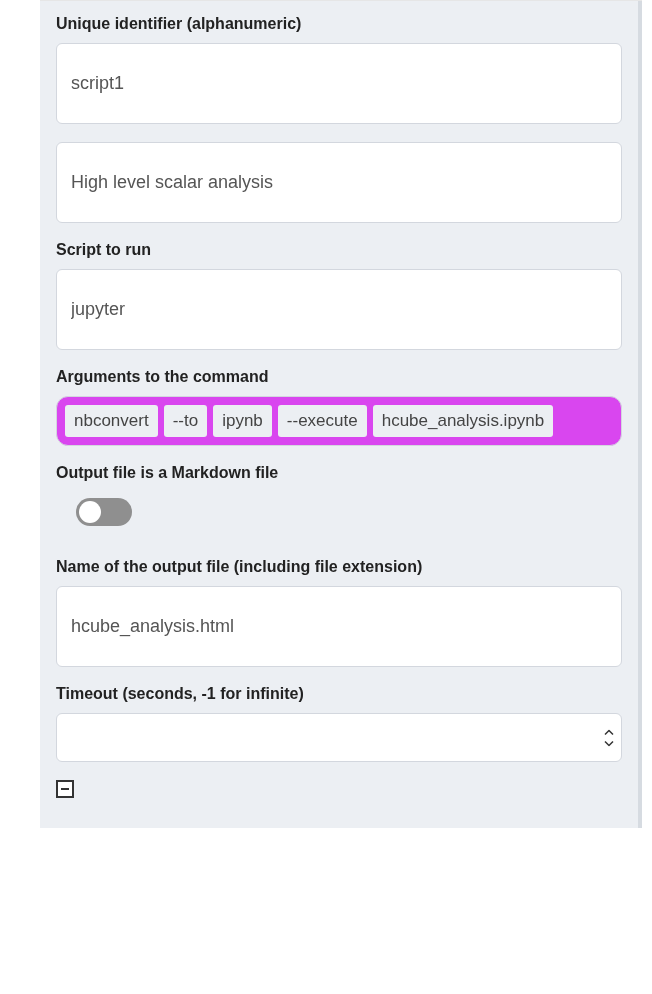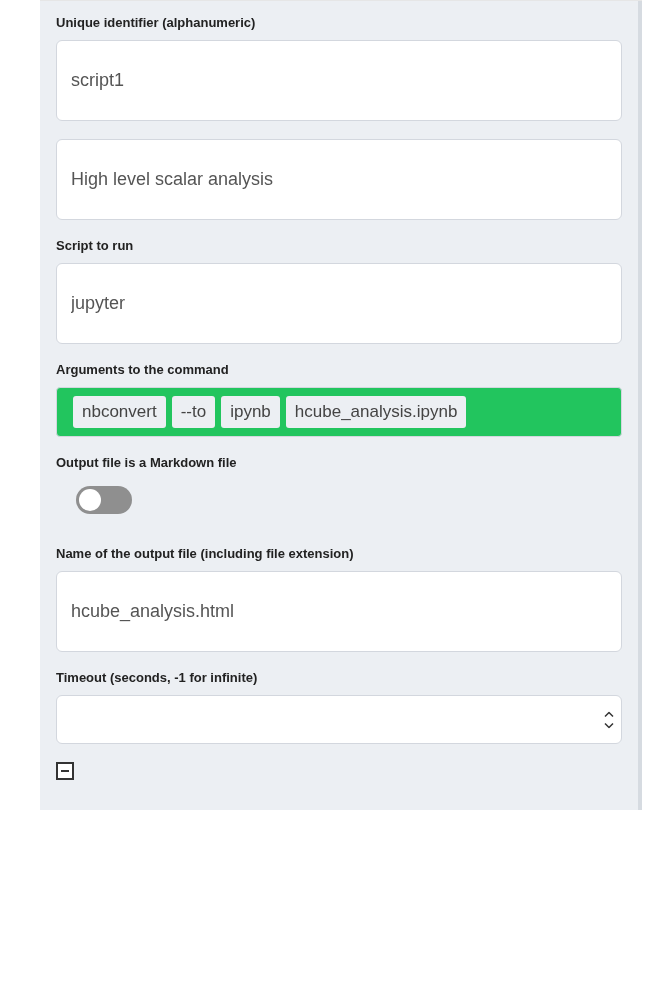--- a/index.html
+++ b/index.html
@@ -47,42 +47,42 @@
   .form-card {
     margin: 0 0 0 30px;
     background: #eceff3;
     border-right: 4px solid #d6dbe1;
     padding: 14px 16px 30px 16px;
   }
   .field {
     margin-bottom: 18px;
   }
   .field-label {
-    font-size: 13px;
+    font-size: 16px;
     font-weight: 700;
     color: #222;
     margin-bottom: 10px;
     display: block;
   }
   .field-input {
     width: 100%;
     padding: 29px 14px;
     font-size: 18px;
     color: #555;
     background: #fff;
     border: 1px solid #d3d7de;
     border-radius: 6px;
     outline: none;
   }
   .tag-input {
     width: 100%;
-    padding: 8px 16px;
-    background: #22c55e;
+    padding: 8px 8px;
+    background: #d946ef;
     border: 1px solid #d3d7de;
-    border-radius: 4px;
+    border-radius: 12px;
     display: flex;
     flex-wrap: wrap;
     gap: 6px;
     align-items: center;
   }
   .tag {
     background: #eceff3;
     border-radius: 3px;
     padding: 6px 9px;
     font-size: 17px;
@@ -182,20 +182,21 @@
       <label class="field-label">Script to run</label>
       <input type="text" class="field-input" value="jupyter" style="">
     </div>
 
     <div class="field">
       <label class="field-label">Arguments to the command</label>
       <div class="tag-input">
         <span class="tag">nbconvert</span>
         <span class="tag">--to</span>
         <span class="tag">ipynb</span>
+        <span class="tag">--execute</span>
         <span class="tag">hcube_analysis.ipynb</span>
       </div>
     </div>
 
     <div class="field">
       <label class="field-label">Output file is a Markdown file</label>
       <div class="toggle-wrap">
         <div class="toggle">
           <div class="toggle-knob"></div>
         </div>

